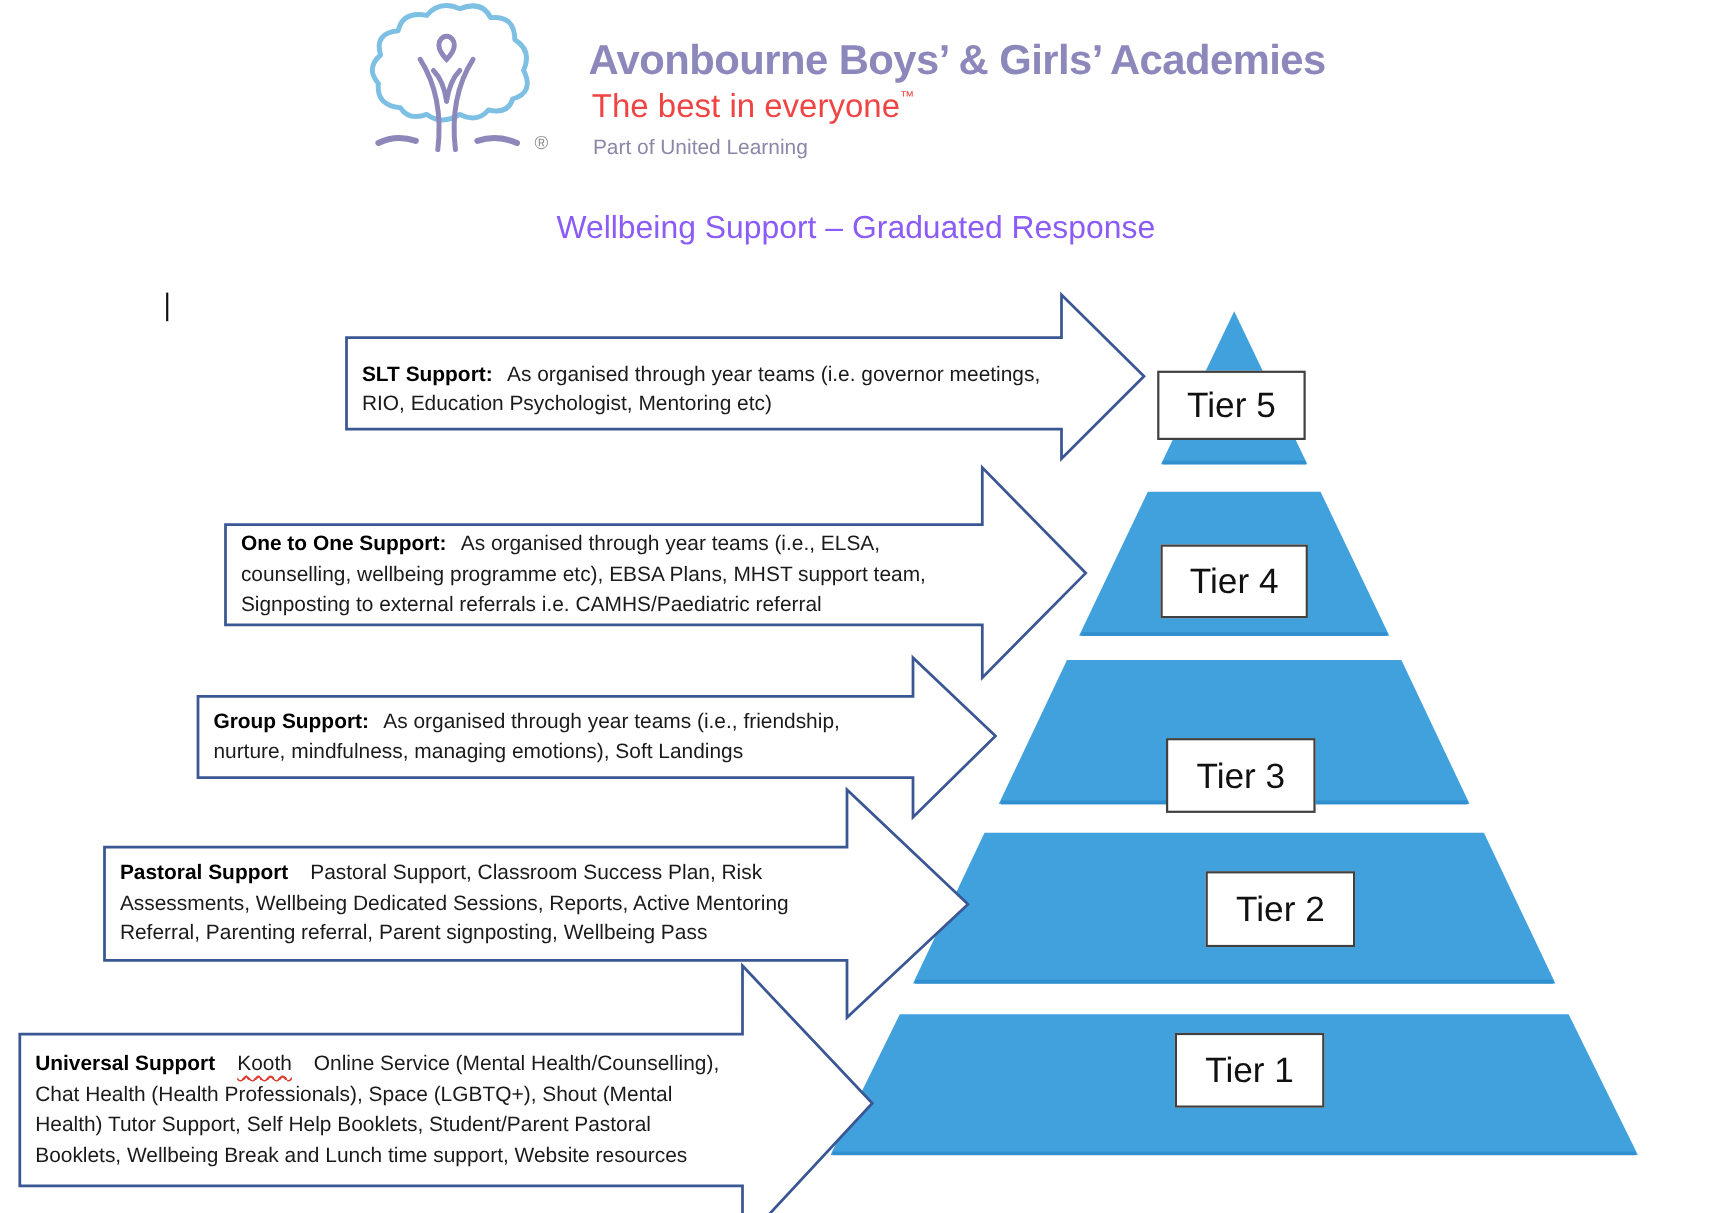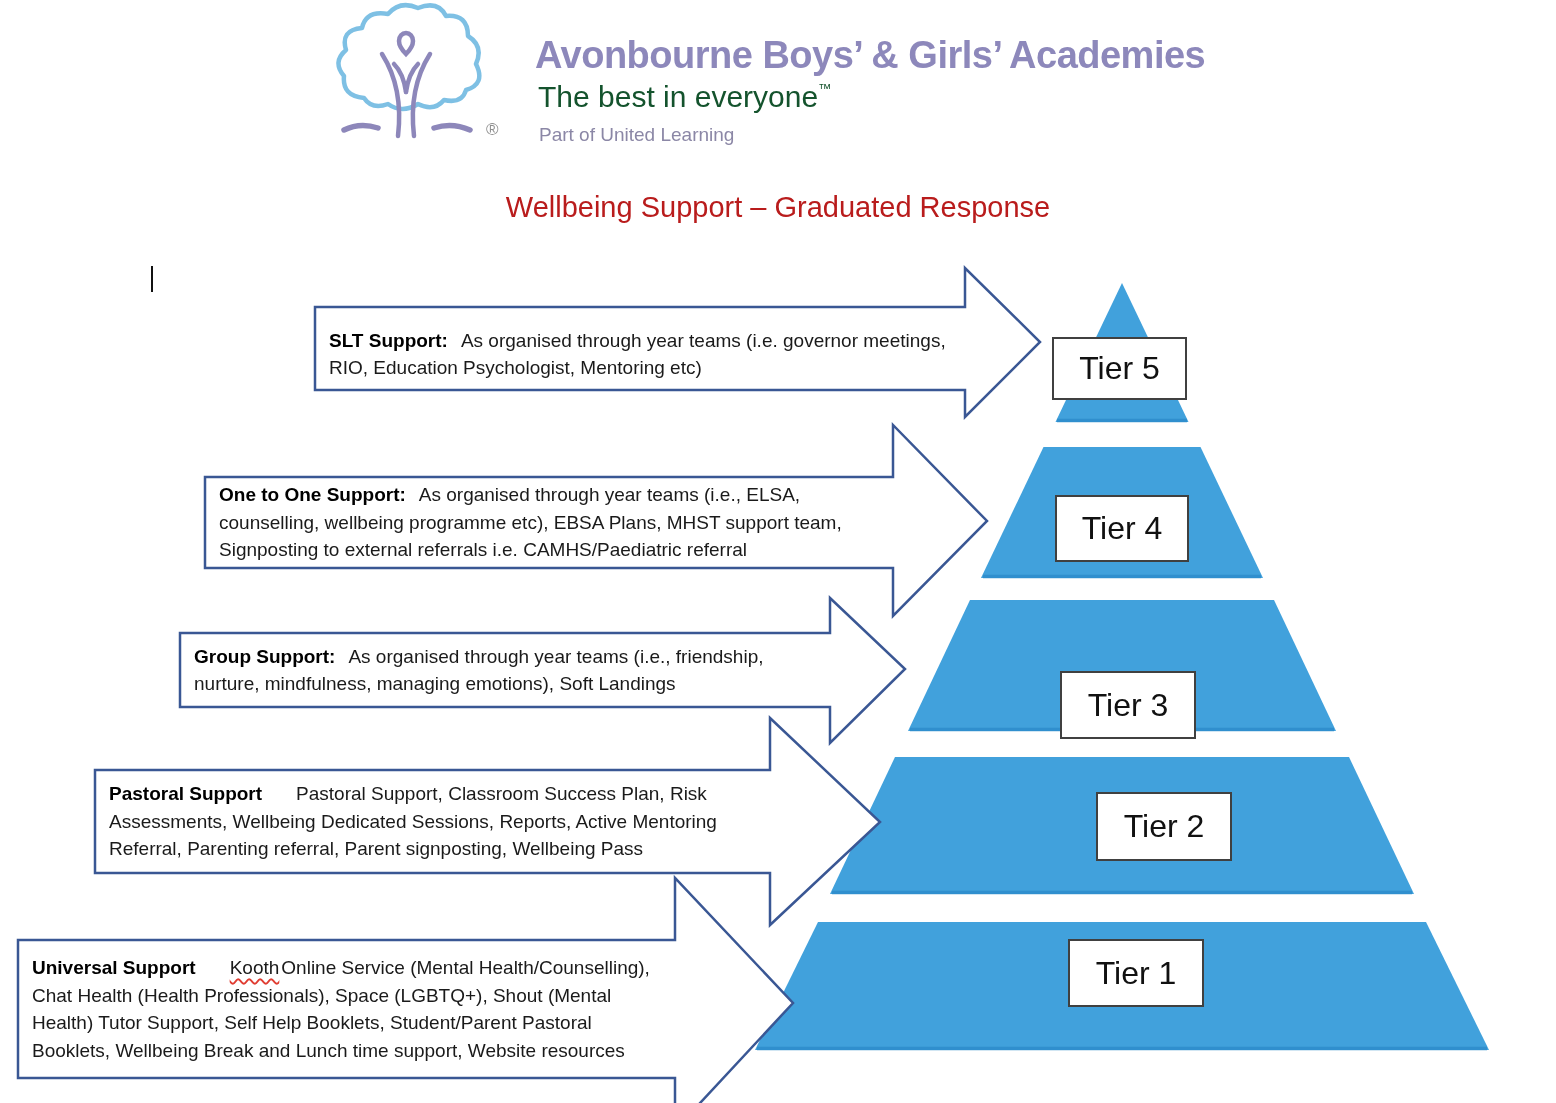--- a/index.html
+++ b/index.html
@@ -4,27 +4,27 @@
 <style>
   html,body{margin:0;padding:0;background:#fff;}
   body{width:1556px;height:1103px;font-family:"Liberation Sans",sans-serif;}
   #canvas{position:relative;width:1556px;height:1103px;background:#fff;overflow:hidden;}
 
   
   #logo-tree{position:absolute;left:330px;top:2px;width:160px;height:150px;}
   #logo-reg{position:absolute;left:486px;top:120px;font-size:17px;color:#8f8f8f;}
   #brand-name{position:absolute;left:535px;top:34px;font-size:38px;font-weight:700;
               letter-spacing:-0.5px;color:#8d88bb;white-space:nowrap;}
-  #brand-tagline{position:absolute;left:538px;top:80px;font-size:30px;color:#14532d;white-space:nowrap;}
+  #brand-tagline{position:absolute;left:538px;top:80px;font-size:30px;color:#ef4444;white-space:nowrap;}
   #brand-tagline .tm{font-size:13px;vertical-align:14px;letter-spacing:0;}
   #brand-sub{position:absolute;left:539px;top:124px;font-size:19px;color:#8b87a6;white-space:nowrap;}
 
   
   #doc-title{position:absolute;left:0;top:191px;width:1556px;text-align:center;
-             font-size:29px;color:#b91c1c;}
+             font-size:29px;color:#8b5cf6;}
 
   
   #caret{position:absolute;left:151px;top:266px;width:2px;height:26px;background:#111;}
 
   
   #diagram{position:absolute;left:0;top:0;width:1556px;height:1103px;}
   .tier-shape{fill:#41a1dc;}
   .tier-edge{stroke:#2e8ccb;stroke-width:3.5;fill:none;opacity:.85;}
   .block-arrow{fill:#ffffff;stroke:#3a5794;stroke-width:2.5;stroke-linejoin:miter;}
 
@@ -37,22 +37,22 @@
   #tier-box-3{left:1060px;top:647px;width:132px;height:64px;margin-top:24px;}
   #tier-box-2{left:1096px;top:792px;width:132px;height:65px;align-items:center;}
   #tier-box-1{left:1068px;top:939px;width:132px;height:64px;}
 
   
   .arrow-text{position:absolute;display:flex;flex-direction:column;justify-content:center;
               font-size:19px;line-height:27.5px;color:#1a1a1a;}
   .arrow-text p{margin:0;}
   .b{font-weight:700;color:#000;}
   .lbl{margin-right:13px;}
-  .g2{margin-right:34px;text-align:right;}
-  .squiggle{text-decoration:underline wavy #e03c31 2px;text-underline-offset:4px;margin-right:2px;}
+  .g2{margin-right:20px;text-align:right;}
+  .squiggle{text-decoration:underline wavy #e03c31 2px;text-underline-offset:4px;margin-right:20px;}
   #arrow-text-slt      {left:329px;top:307px;width:622px;height:94px;}
   #arrow-text-onetoone {left:219px;top:477px;width:662px;height:91px;}
   #arrow-text-group    {left:194px;top:633px;width:624px;height:74px;}
   #arrow-text-pastoral {left:109px;top:770px;width:650px;height:103px;}
   #arrow-text-universal{left:32px; top:940px;width:632px;height:138px;}
 </style>
 </head>
 <body>
 
 <div id="canvas">

